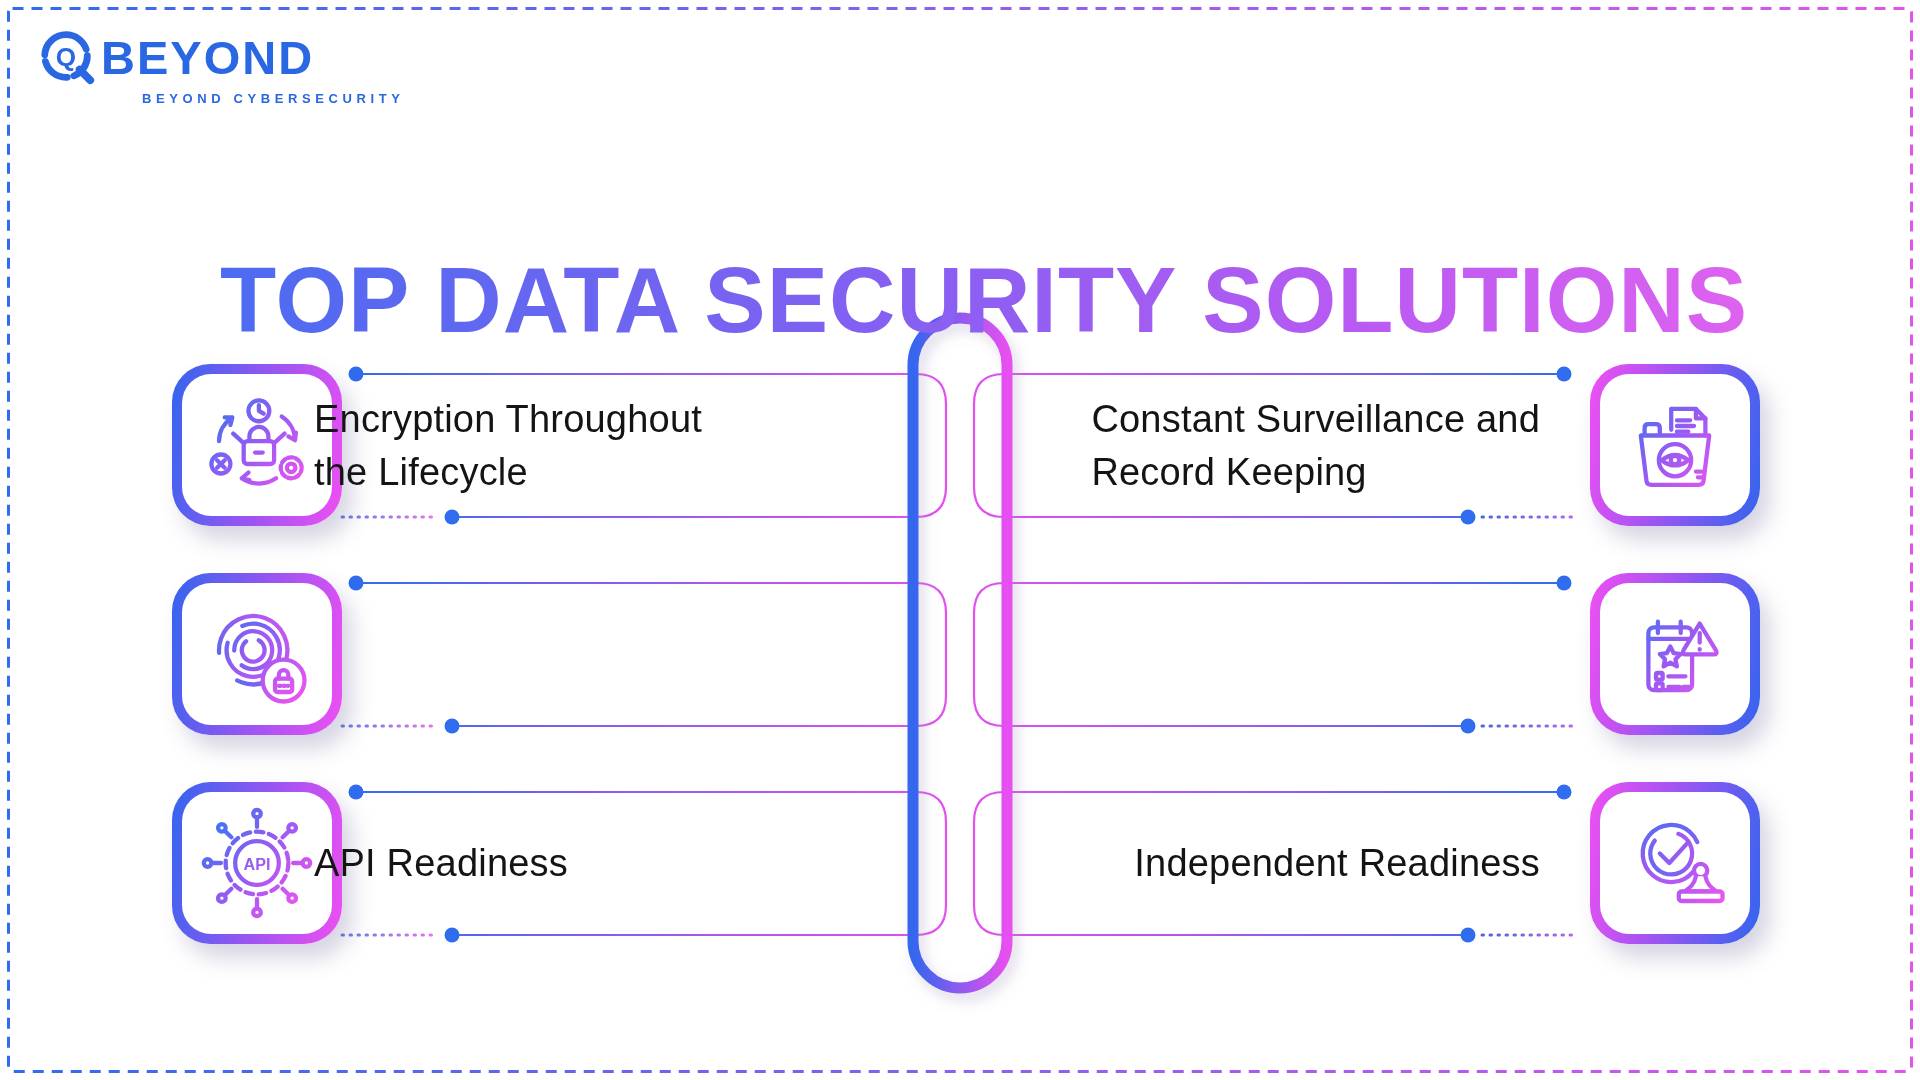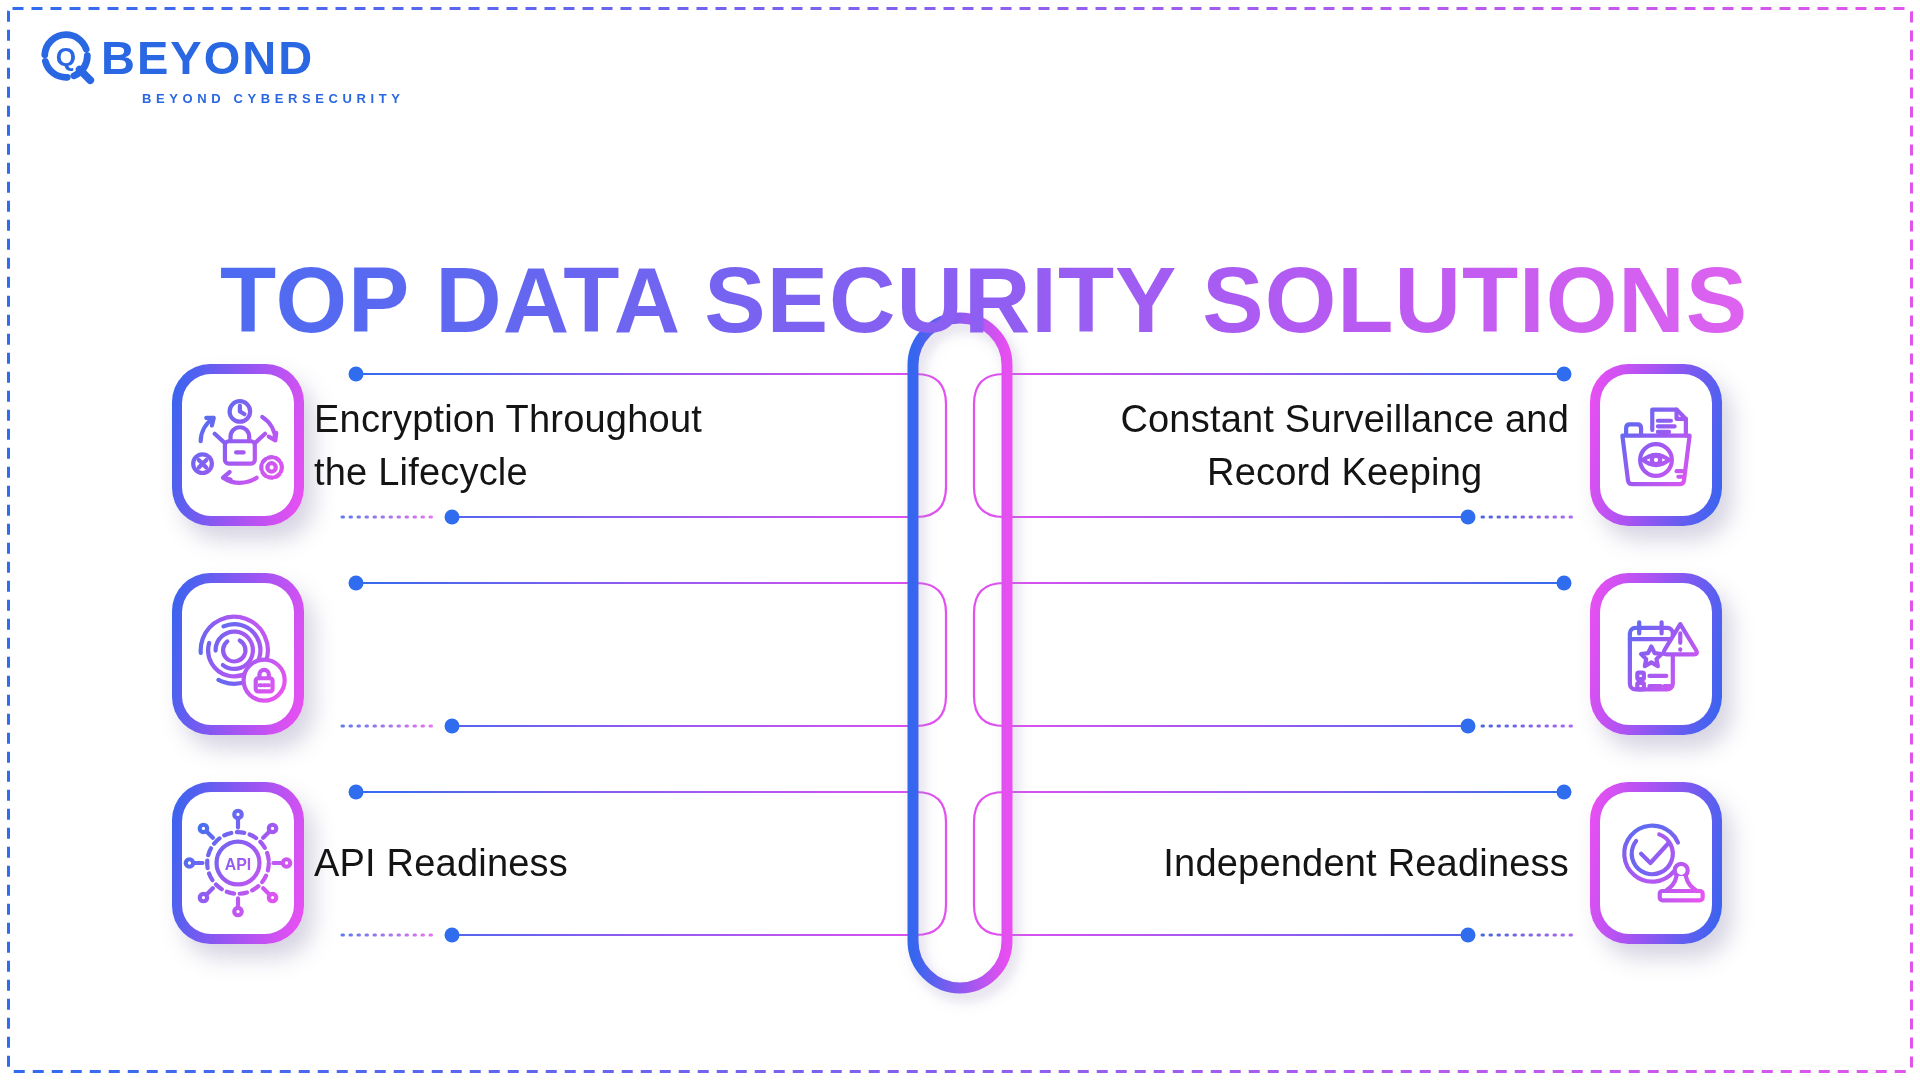--- a/index.html
+++ b/index.html
@@ -18,39 +18,39 @@
   .title{
     position:absolute;left:0;right:0;top:186px;z-index:2;text-align:center;
     font-size:92px;line-height:104px;font-weight:800;letter-spacing:1px;
     background:linear-gradient(90deg,#3f6ef2 0%,#5f68f0 22%,#8a5ff2 48%,#b95af2 70%,#ee66ee 100%);
     -webkit-background-clip:text;background-clip:text;color:transparent;
     white-space:nowrap;
     margin-left:48px;
   }
   
   .tile{
-    position:absolute;width:132px;height:162px;border-radius:38px;padding:10px;
+    position:absolute;width:170px;height:162px;border-radius:38px;padding:10px;
     box-sizing:border-box;z-index:2;box-shadow:10px 14px 22px rgba(108,99,150,.28);
   }
   .tile-left {background:linear-gradient(100deg,#3365ee 0%,#9a55f2 52%,#ef4ff2 100%);left:172px;}
   .tile-right{background:linear-gradient(100deg,#ef4ff2 0%,#9a55f2 48%,#3365ee 100%);left:1590px;}
   .row1{top:364px;} .row2{top:573px;} .row3{top:782px;}
   .tile-inner{
     width:100%;height:100%;background:#ffffff;border-radius:29px;
     display:flex;align-items:center;justify-content:center;
   }
   .tile-inner svg{width:114px;height:114px;}
   
   .item-title{
     position:absolute;z-index:2;height:143px;display:flex;align-items:center;
     font-size:38px;font-weight:500;color:#141414;line-height:1.38;
     letter-spacing:.2px;white-space:pre-line;
   }
   .item-title.left{left:314px;width:590px;justify-content:flex-start;text-align:left;}
-  .item-title.right{right:351px;width:590px;justify-content:flex-end;text-align:center;}
+  .item-title.right{right:380px;width:590px;justify-content:flex-end;text-align:left;}
   .ty1{top:374px;} .ty2{top:583px;} .ty3{top:792px;}
 </style>
 </head>
 <body>
 
 <div class="page">
 
   <svg class="connector-layer" viewBox="0 0 1920 1080" xmlns="http://www.w3.org/2000/svg">
     <defs>
       <linearGradient id="g-border" gradientUnits="userSpaceOnUse" x1="0" y1="0" x2="1920" y2="0">

